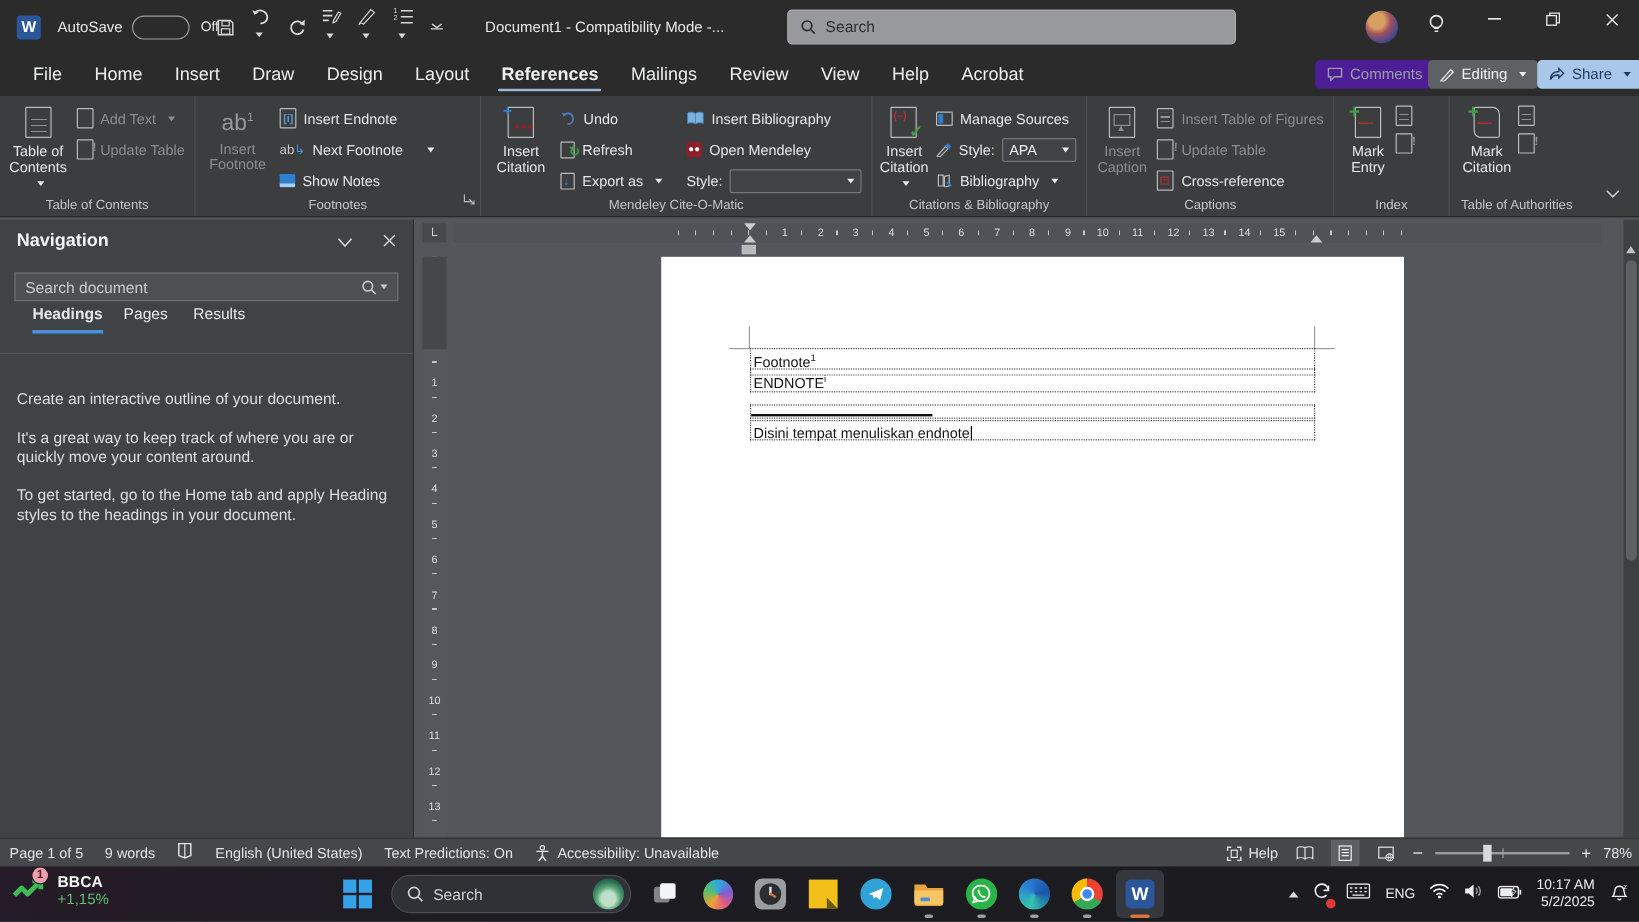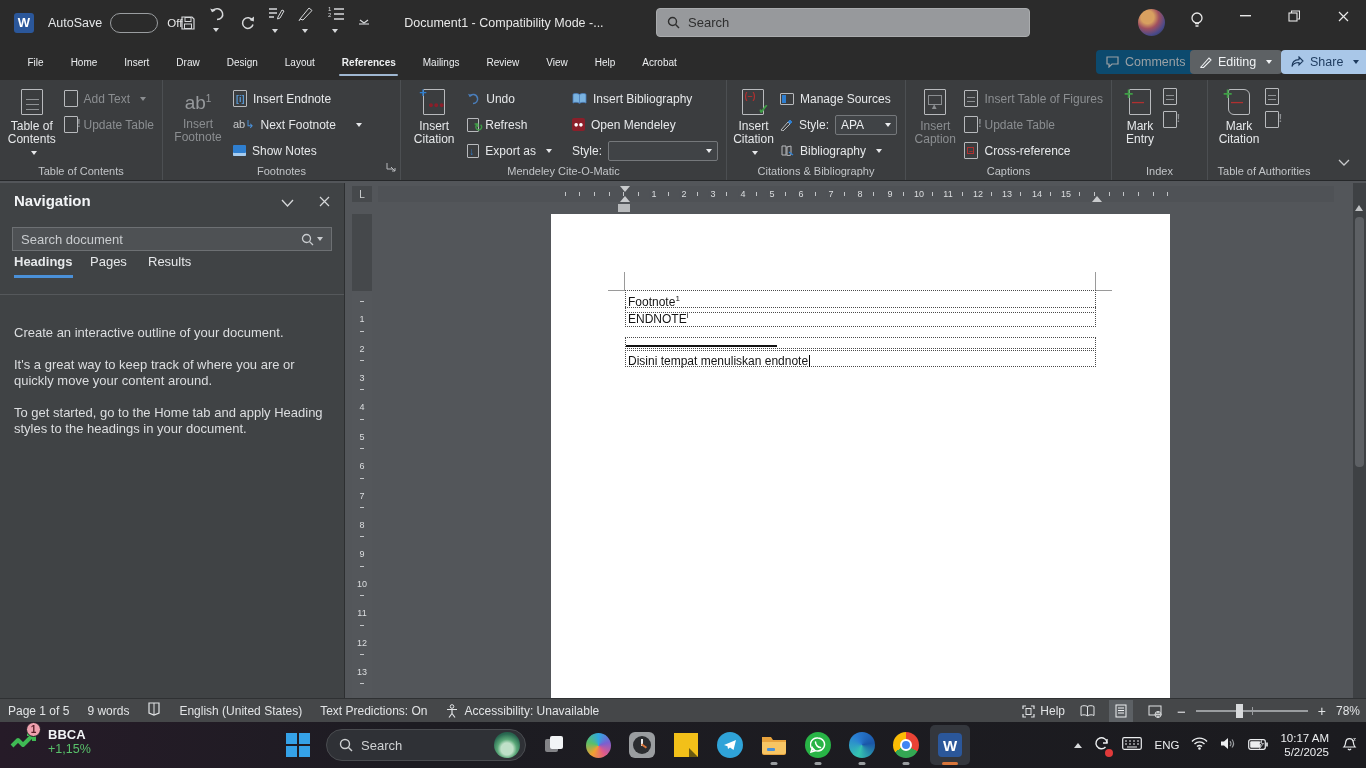--- a/index.html
+++ b/index.html
@@ -15,25 +15,25 @@
   .qat{display:flex;align-items:center;gap:13px;margin-left:22px;color:#d6d8da;}
   .qat svg{display:block;}
   .chev{width:0;height:0;border-left:3.5px solid transparent;border-right:3.5px solid transparent;border-top:4px solid currentColor;display:inline-block;margin-left:4px;vertical-align:middle;}
   .doc-title{font-size:12.5px;color:#e8e8e8;margin-left:34px;white-space:nowrap;}
   .tb-search{position:absolute;left:656px;top:8px;width:374px;height:29px;background:#97999c;border:1px solid #aaacae;border-radius:4px;display:flex;align-items:center;padding:0 10px;gap:8px;color:#2e2e2e;font-size:13px;}
   .avatar{position:absolute;left:1138px;top:9px;width:27px;height:27px;border-radius:50%;background:radial-gradient(circle at 35% 30%,#d8a060 0 25%,#a05060 45%,#4a4a8a 70%,#203040);}
   .bulb{position:absolute;left:1190px;top:11px;}
   .wctl{position:absolute;top:0;height:32px;width:46px;display:flex;align-items:center;justify-content:center;color:#e8e8e8;}
   
   .menubar{position:absolute;left:0;top:45px;width:1366px;height:35px;background:#2b2b2b;display:flex;align-items:center;padding-left:14px;}
-  .mtab{padding:0 13.5px;font-size:10px;color:#eceef0;height:35px;display:flex;align-items:center;position:relative;}
+  .mtab{padding:0 13.5px;font-size:15px;color:#eceef0;height:35px;display:flex;align-items:center;position:relative;}
   .mtab.active{font-weight:bold;}
   .mtab.active::after{content:"";position:absolute;left:11px;right:11px;bottom:4px;height:2.5px;background:#9fb7d2;border-radius:2px;}
   .mbtn{height:24px;border-radius:4px;display:flex;align-items:center;gap:6px;font-size:12.5px;padding:0 10px;}
-  .mb-comments{position:absolute;left:1096px;top:50px;background:#0c4a6e;color:#9aa0a4;}
+  .mb-comments{position:absolute;left:1096px;top:50px;background:#4c1d95;color:#9aa0a4;}
   .mb-editing{position:absolute;left:1190px;top:50px;background:#5d6164;color:#f0f2f4;}
   .mb-share{position:absolute;left:1281px;top:50px;background:#a9c7e8;color:#1d3a5e;}
   
   .ribbon{position:absolute;left:0;top:80px;width:1366px;height:101px;background:#3b3d3f;border-bottom:1px solid #26282a;display:flex;}
   .rgroup{position:relative;height:100%;border-right:1px solid #4c4f52;display:flex;align-items:flex-start;padding:5px 3px 18px 5px;}
   .glabel{position:absolute;bottom:3px;left:0;right:0;text-align:center;font-size:11px;color:#c2c5c8;white-space:nowrap;}
   .bigbtn{display:flex;flex-direction:column;align-items:center;width:60px;font-size:12px;color:#e6e8ea;text-align:center;line-height:13px;padding-top:4px;gap:5px;}
   .bigbtn.disabled{color:#8b8e91;}
   .rcol{display:flex;flex-direction:column;gap:1px;padding-top:1px;}
   .sbtn{display:flex;align-items:center;gap:6px;height:25px;padding:0 5px;font-size:12px;color:#e6e8ea;white-space:nowrap;}
@@ -45,21 +45,21 @@
   .pg.big{width:22px;height:26px;}
   .pg.big.lines{background:repeating-linear-gradient(180deg,transparent 0 4px,#8e9194 4px 5px) 4px 5px / 13px 16px no-repeat;}
   .bdg{position:absolute;font-weight:bold;line-height:1;}
   .launcher{position:absolute;right:4px;bottom:4px;}
   .ribchev{position:absolute;right:16px;bottom:10px;}
   
   .navpane{position:absolute;left:0;top:183px;width:345px;height:515px;background:#404345;border-right:1px solid #2d2f31;color:#e6e8ea;}
   .nav-title{position:absolute;left:14px;top:9px;font-size:15px;font-weight:bold;color:#f2f4f6;}
   .nav-x{position:absolute;top:10px;color:#d6d8da;}
   .nav-search{position:absolute;left:12px;top:44px;width:320px;height:24px;background:#4e5154;border:1px solid #6d7073;display:flex;align-items:center;padding:0 8px;font-size:13px;color:#c9cccf;}
-  .ntab{font-size:13px;color:#e6e8ea;position:absolute;top:71px;padding-bottom:6px;}
+  .ntab{font-size:13px;color:#e6e8ea;position:absolute;top:71px;padding-bottom:6px;margin-left:13px;}
   .ntab.active{font-weight:bold;border-bottom:3px solid #4a90d8;}
   .nav-div{position:absolute;left:0;top:111px;width:344px;height:1px;background:#55585b;}
   .npara{position:absolute;left:14px;width:320px;font-size:13px;line-height:16px;color:#dcdee0;}
   
   .tabsel{position:absolute;left:352px;top:186px;width:20px;height:16px;background:#46494c;color:#d0d2d4;font-size:10px;display:flex;align-items:center;justify-content:center;}
   .hruler{position:absolute;left:378px;top:186px;width:956px;height:16px;background:#4f5256;}
   .hticks{position:absolute;left:173px;top:6px;width:620px;height:4px;background:repeating-linear-gradient(90deg,transparent 0 13.7px,#c3c5c8 13.7px 14.7px);}
   .hnum{position:absolute;top:3px;font-size:9px;color:#dcdee0;transform:translateX(-50%);background:#4f5256;padding:0 2px;}
   .vruler{position:absolute;left:352px;top:214px;width:20px;height:484px;background:#54575b;}
   .vruler .dark{position:absolute;left:0;top:0;width:20px;height:77px;background:#45484b;}

